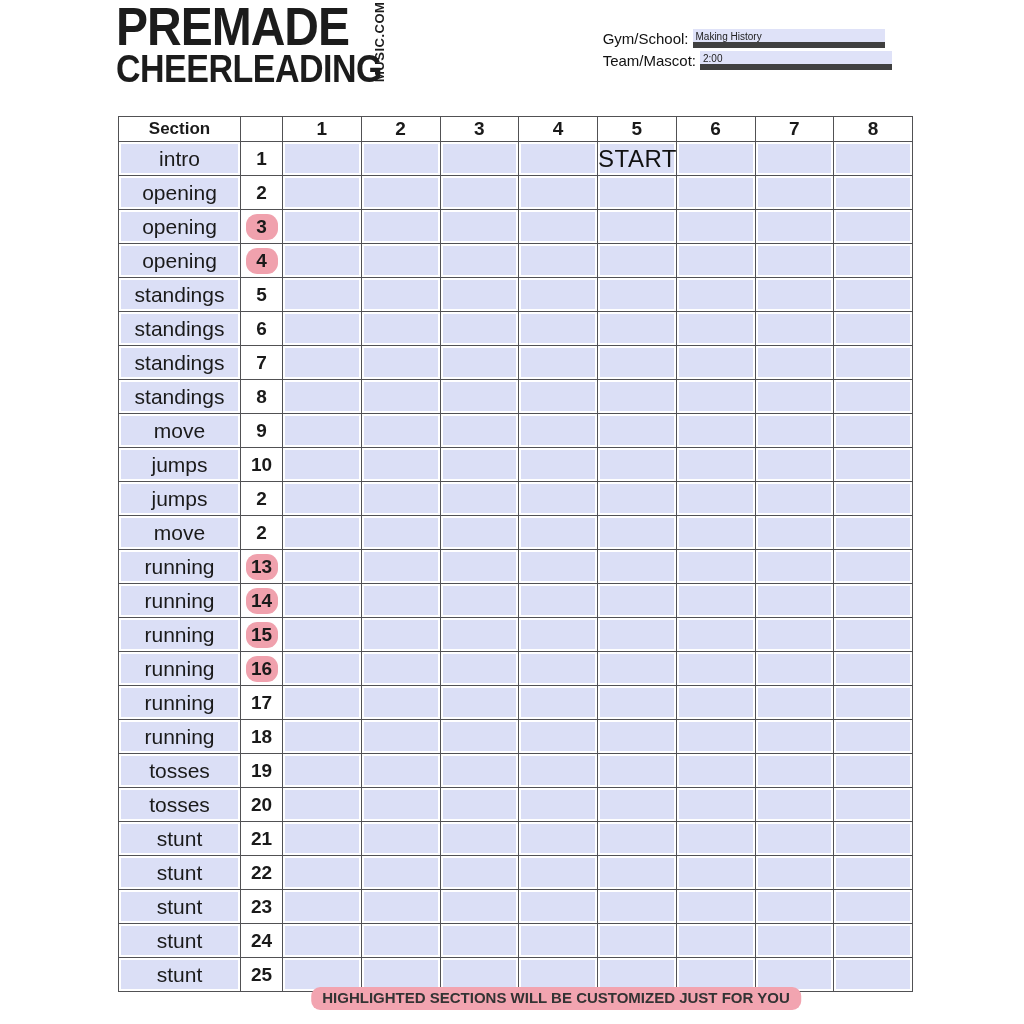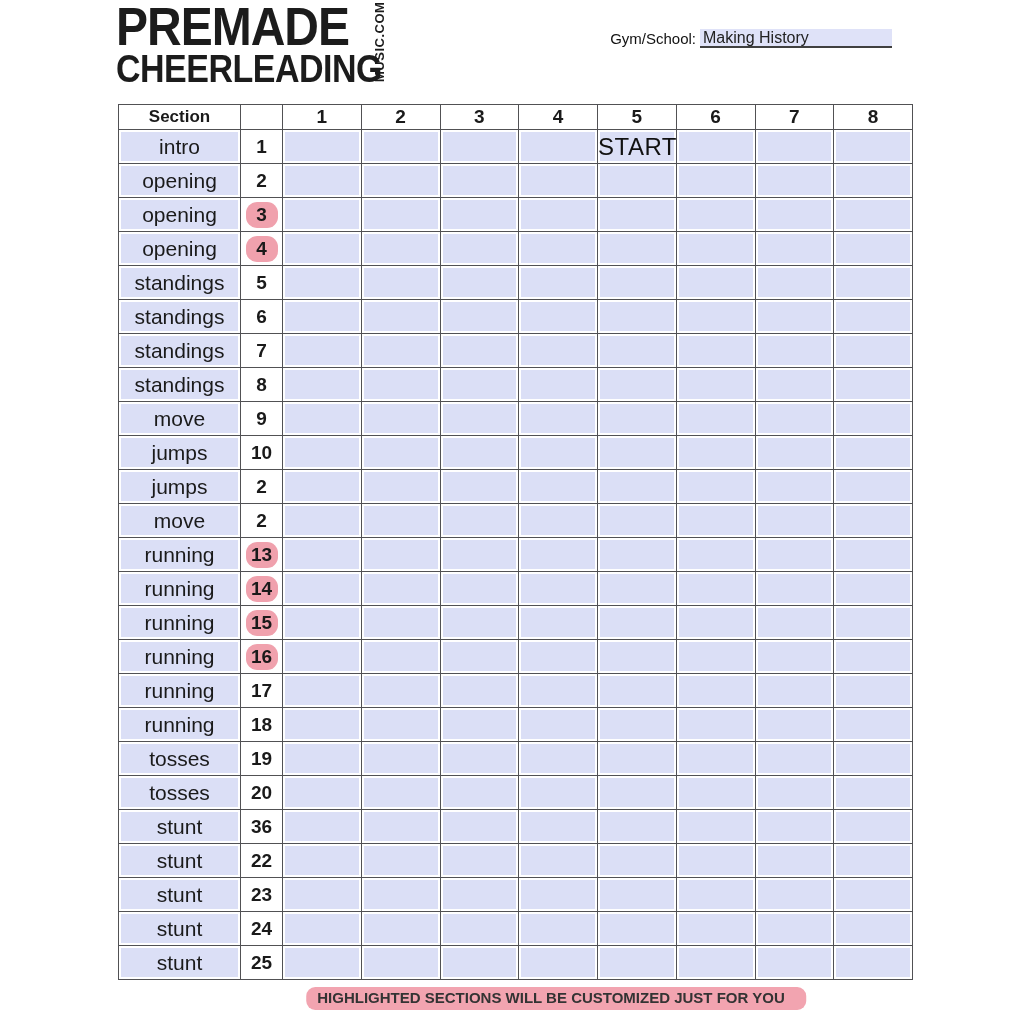--- a/index.html
+++ b/index.html
@@ -29,28 +29,28 @@
 
   
   .form { position:absolute; top:28px; right:132px; }
   .form-row { display:flex; align-items:flex-end; margin-bottom:2px; height:20px; }
   .form-label {
     font-weight:400; font-size:15px; color:#111;
     text-align:right; padding-right:4px; white-space:nowrap; line-height:19px;
   }
   .form-field {
     width:192px; height:19px; background:#dfe2f8;
-    border:none; border-bottom:2px solid #404040;
+    border:none; border-bottom:6px solid #404040;
     font-family:"Liberation Sans", sans-serif;
-    font-size:16px; color:#222; padding:1px 3px 0 3px; outline:none;
+    font-size:10px; color:#222; padding:1px 3px 0 3px; outline:none;
   }
 
   
   table.grid {
-    position:absolute; left:118px; top:104px;
+    position:absolute; left:118px; top:116px;
     border-collapse:collapse; table-layout:fixed; width:794px;padding-left:47px;
   }
   table.grid th, table.grid td {
     border:1px solid #515154; overflow:hidden; white-space:nowrap;
     text-align:center; vertical-align:middle;
   }
   tr.hdr { height:25px; }
   tr.row { height:34px; }
   th.section-h { font-size:17px; font-weight:700; background:#ffffff; }
   th.numcol-h  { background:#ffffff; }
@@ -66,37 +66,41 @@
   }
   td.wv { border-right:4px solid #ffffff; }
   .pill {
     display:inline-block; min-width:32px; padding:2px 4px 3px 4px;
     background:#f0a1ad; border-radius:11px; line-height:21px;
   }
 
   
   .footer-note {
     position:absolute; top:987px; left:556px; transform:translateX(-50%);
-    background:#f2a4b0; border-radius:9px; padding:2px 21px 4px 11px;
+    background:#f2a4b0; border-radius:9px; padding:2px 11px 4px 11px;
     font-size:15px; font-weight:600; color:#333; white-space:nowrap;
   }
 </style>
 </head>
 <body>
 
 <div class="logo">
   <div class="logo-line1">PREMADE</div>
   <div class="logo-line2">CHEERLEADING</div>
 </div>
 <div class="logo-vertical">MUSIC.COM</div>
 
 <div class="form">
   <div class="form-row">
     <div class="form-label">Gym/School:</div>
     <input class="form-field" type="text" value="Making History" style="">
+  </div>
+  <div class="form-row">
+    <div class="form-label">Team/Mascot:</div>
+    <input class="form-field" type="text" value="2:00" style="">
   </div>
 </div>
 
 <table class="grid">
   <colgroup>
     <col style="width:122px">
       <col style="width:42px">
     <col span="8" style="width:78.75px">
   </colgroup>
   <thead>
@@ -351,21 +355,21 @@
         <td class="cell"></td>
         <td class="cell"></td>
         <td class="cell"></td>
         <td class="cell"></td>
         <td class="cell"></td>
         <td class="cell"></td>
         <td class="cell"></td>
       </tr>
       <tr class="row">
         <td class="sec">stunt</td>
-        <td class="num">36</td>
+        <td class="num">21</td>
         <td class="cell"></td>
         <td class="cell"></td>
         <td class="cell"></td>
         <td class="cell"></td>
         <td class="cell"></td>
         <td class="cell"></td>
         <td class="cell"></td>
         <td class="cell"></td>
       </tr>
       <tr class="row">

